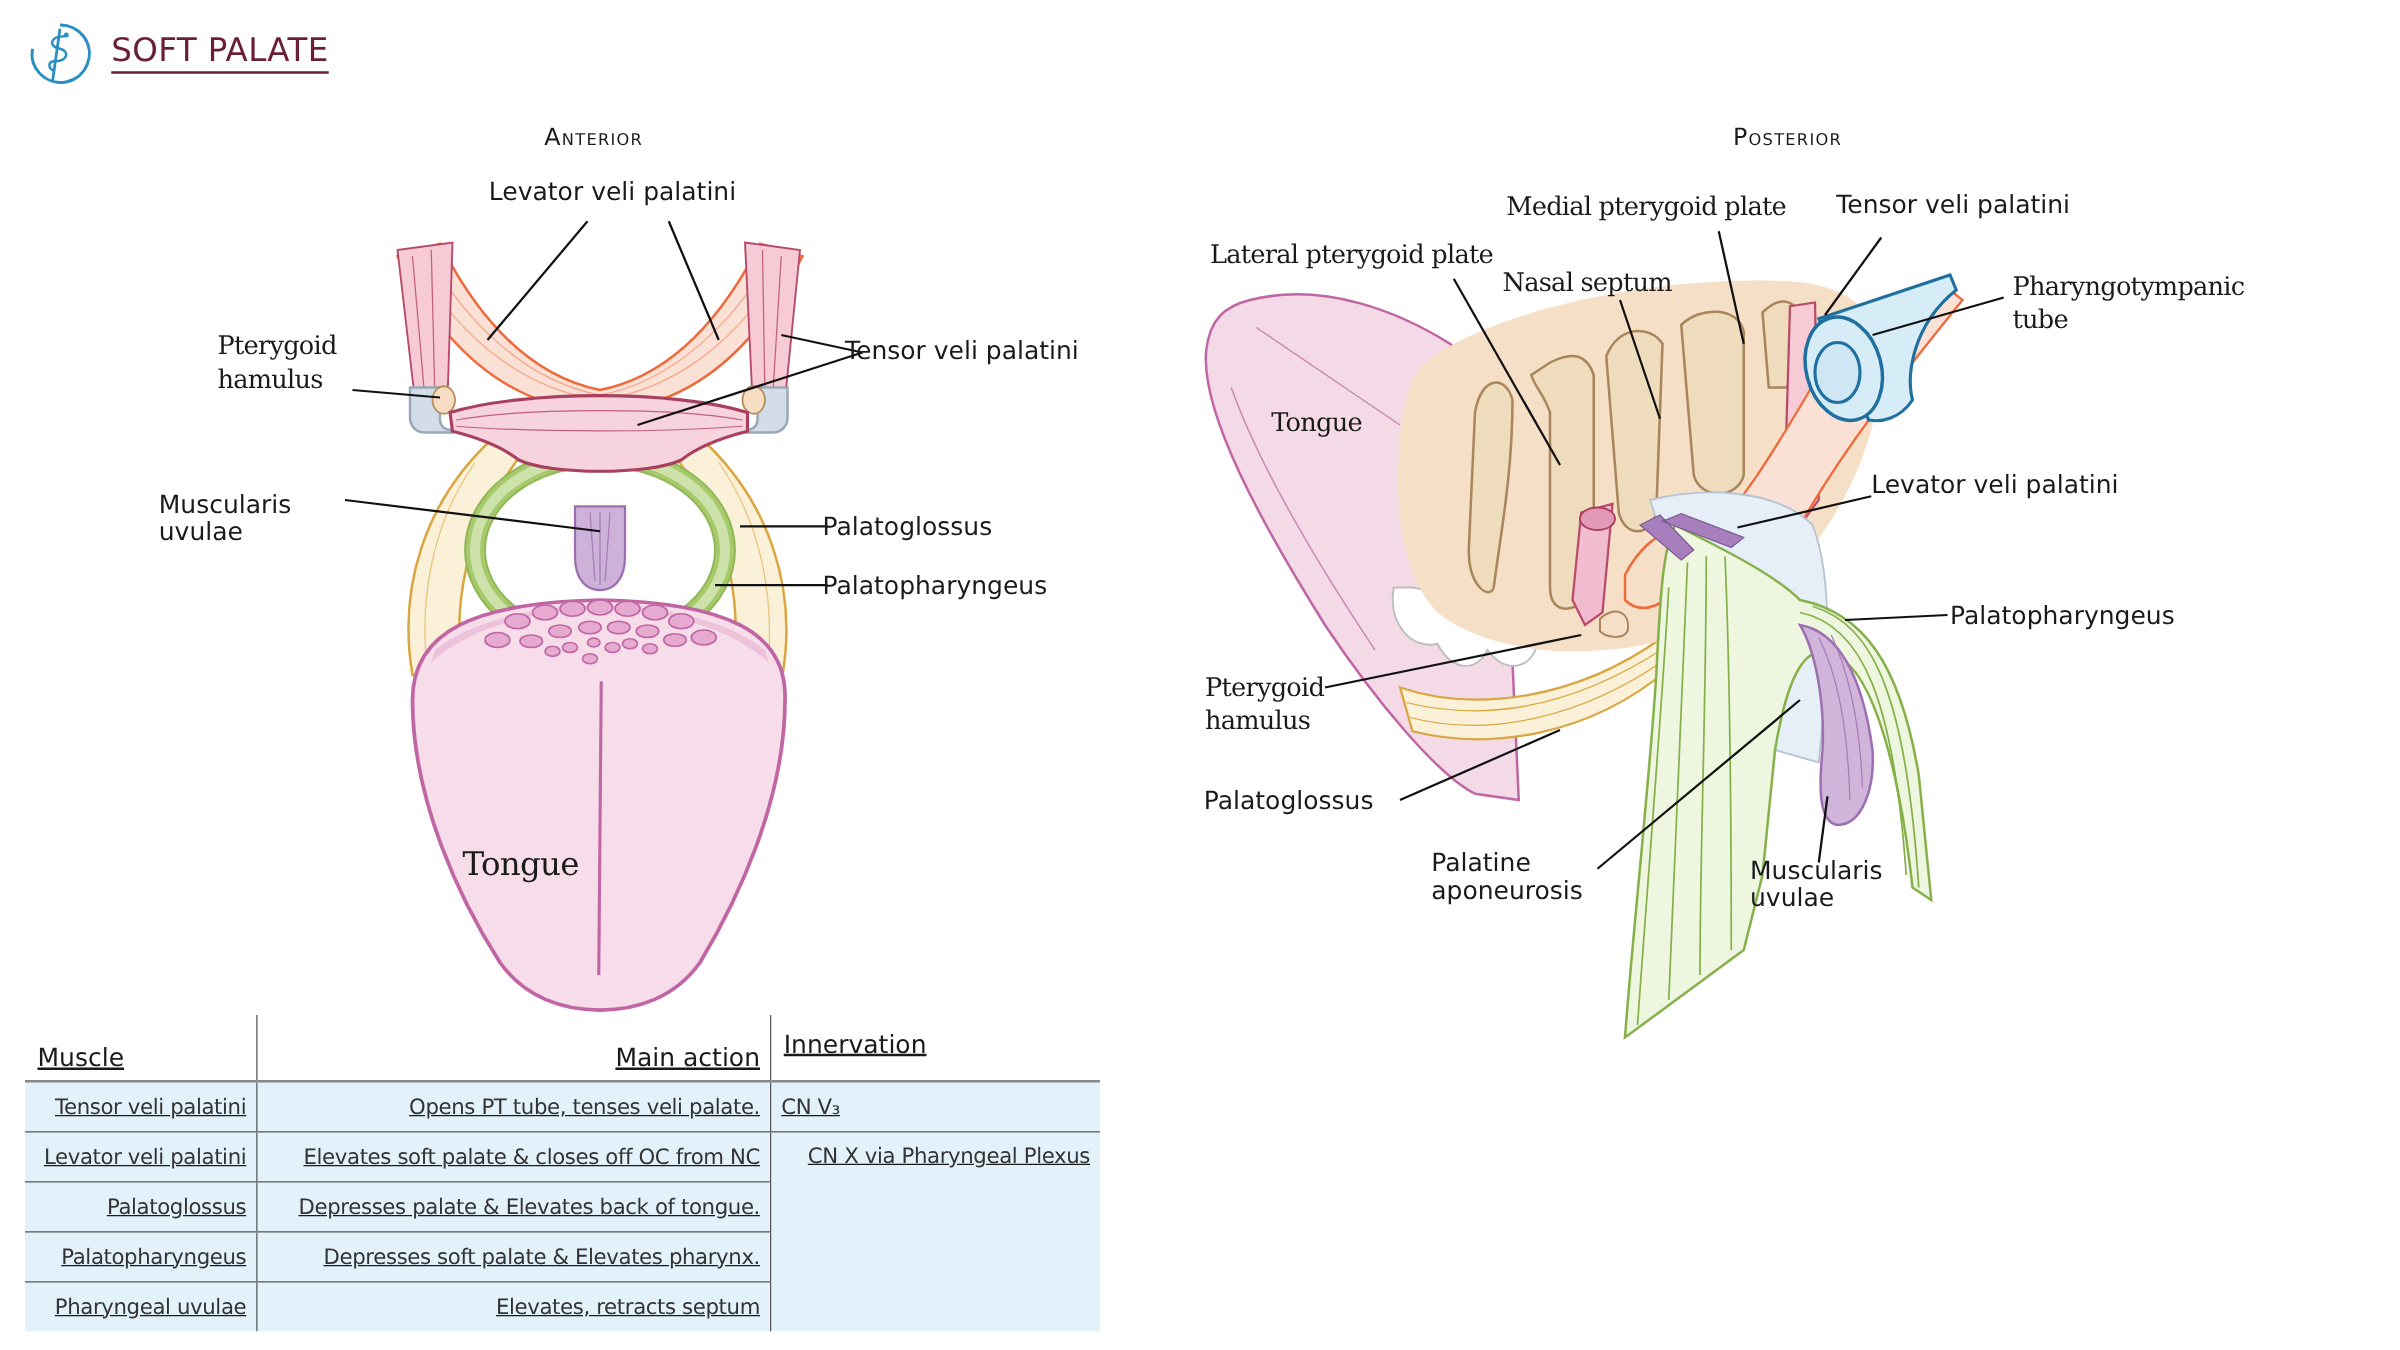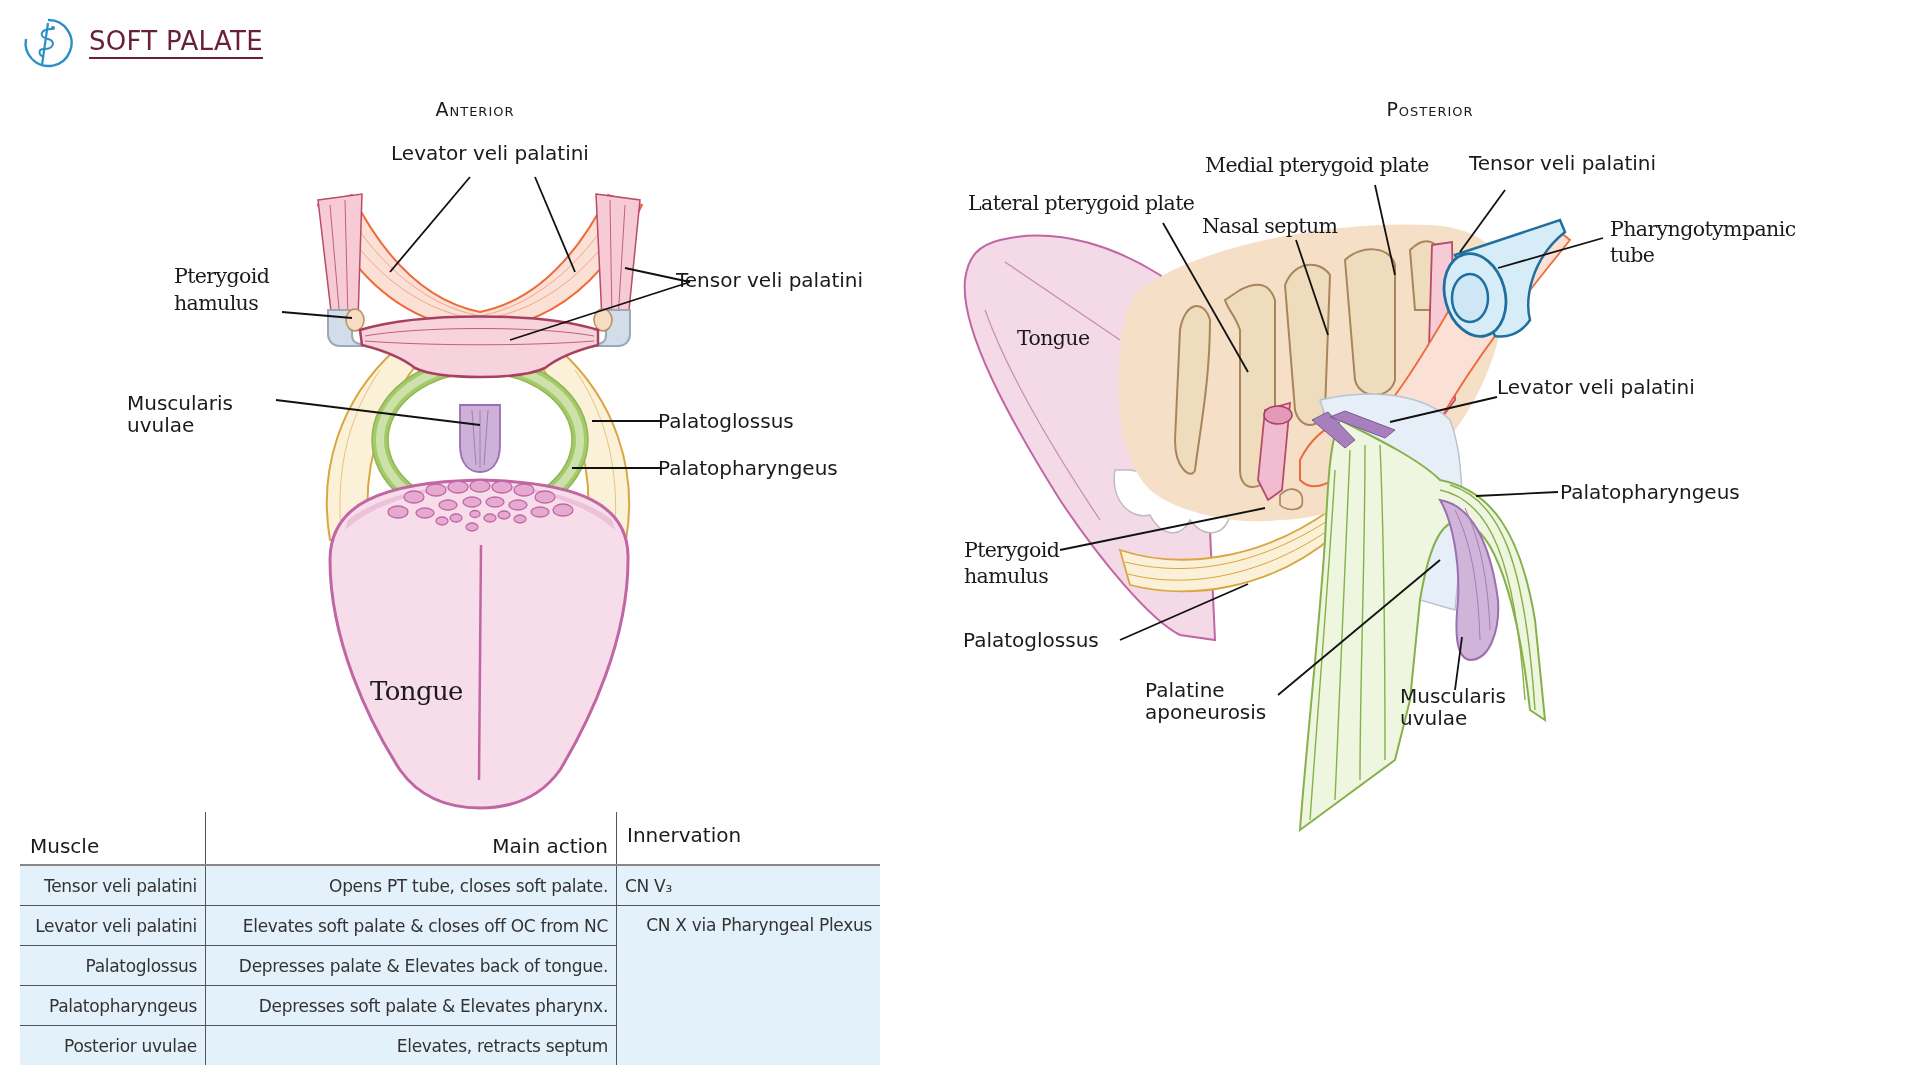--- a/index.html
+++ b/index.html
@@ -7,21 +7,21 @@
   #stage { position:absolute; left:0; top:0; width:1920px; height:1080px; }
   .logo { position:absolute; left:22px; top:17px; width:52px; height:52px; }
   .title { position:absolute; left:89px; top:26px; font-family:"DejaVu Sans", sans-serif; font-size:26px; font-weight:500; color:#6b1f35; letter-spacing:0.3px; border-bottom:2px solid #6b1f35; line-height:30px; padding-bottom:1px; }
   svg text { font-family:"DejaVu Sans", sans-serif; fill:#1a1a1a; }
   .lbl { font-size:20px; }
   .serif { font-family:"DejaVu Serif", serif; font-size:20.5px; letter-spacing:-0.6px; }
   .heading { font-size:19px; letter-spacing:1px; font-variant:small-caps; }
   .tongue-lbl { font-family:"DejaVu Serif", serif; font-size:26px; letter-spacing:-0.6px; }
   .leader { stroke:#111; stroke-width:1.8; fill:none; }
 
-  table.mt { position:absolute; left:20px; top:812px; border-collapse:collapse; font-family:"DejaVu Sans", sans-serif; }
+  table.mt { position:absolute; left:20px; top:812px; border-collapse:collapse; font-family:"DejaVu Sans", sans-serif;text-decoration:underline; }
   table.mt th { font-weight:normal; font-size:20px; text-align:left; height:46px; vertical-align:bottom; padding:0 8px 6px 10px; border-bottom:2px solid #888; }
   table.mt td { font-size:17px; height:39px; padding:0 8px; background:#e3f1fa; border-top:1.5px solid #555; color:#333; white-space:nowrap; letter-spacing:-0.3px; }
   table.mt tr.first td { border-top:none; }
   table.mt .c1 { width:167px; text-align:right; border-right:1.5px solid #555; }
   table.mt .c2 { width:392px; text-align:right; border-right:1.5px solid #555; }
   table.mt .c3 { width:245px; text-align:left; vertical-align:middle;margin-left:20px; }
   table.mt th.c1 { text-align:left; }
   table.mt td.c3.span { vertical-align:top; padding-top:9px;text-align:right; }
 </style>
 </head>
@@ -191,34 +191,34 @@
   <thead>
     <tr>
       <th class="c1">Muscle</th>
       <th class="c2">Main action</th>
       <th class="c3">Innervation</th>
     </tr>
   </thead>
   <tbody>
     <tr class="first">
       <td class="c1">Tensor veli palatini</td>
-      <td class="c2">Opens PT tube, closes soft palate.</td>
+      <td class="c2">Opens PT tube, tenses veli palate.</td>
       <td class="c3">CN V₃</td>
     </tr>
     <tr>
       <td class="c1">Levator veli palatini</td>
       <td class="c2">Elevates soft palate &amp; closes off OC from NC</td>
       <td class="c3 span" rowspan="4">CN X via Pharyngeal Plexus</td>
     </tr>
     <tr>
       <td class="c1">Palatoglossus</td>
       <td class="c2">Depresses palate &amp; Elevates back of tongue.</td>
     </tr>
     <tr>
       <td class="c1">Palatopharyngeus</td>
       <td class="c2">Depresses soft palate &amp; Elevates pharynx.</td>
     </tr>
     <tr>
-      <td class="c1">Posterior uvulae</td>
+      <td class="c1">Pharyngeal uvulae</td>
       <td class="c2">Elevates, retracts septum</td>
     </tr>
   </tbody>
 </table>
 
 </body></html>

